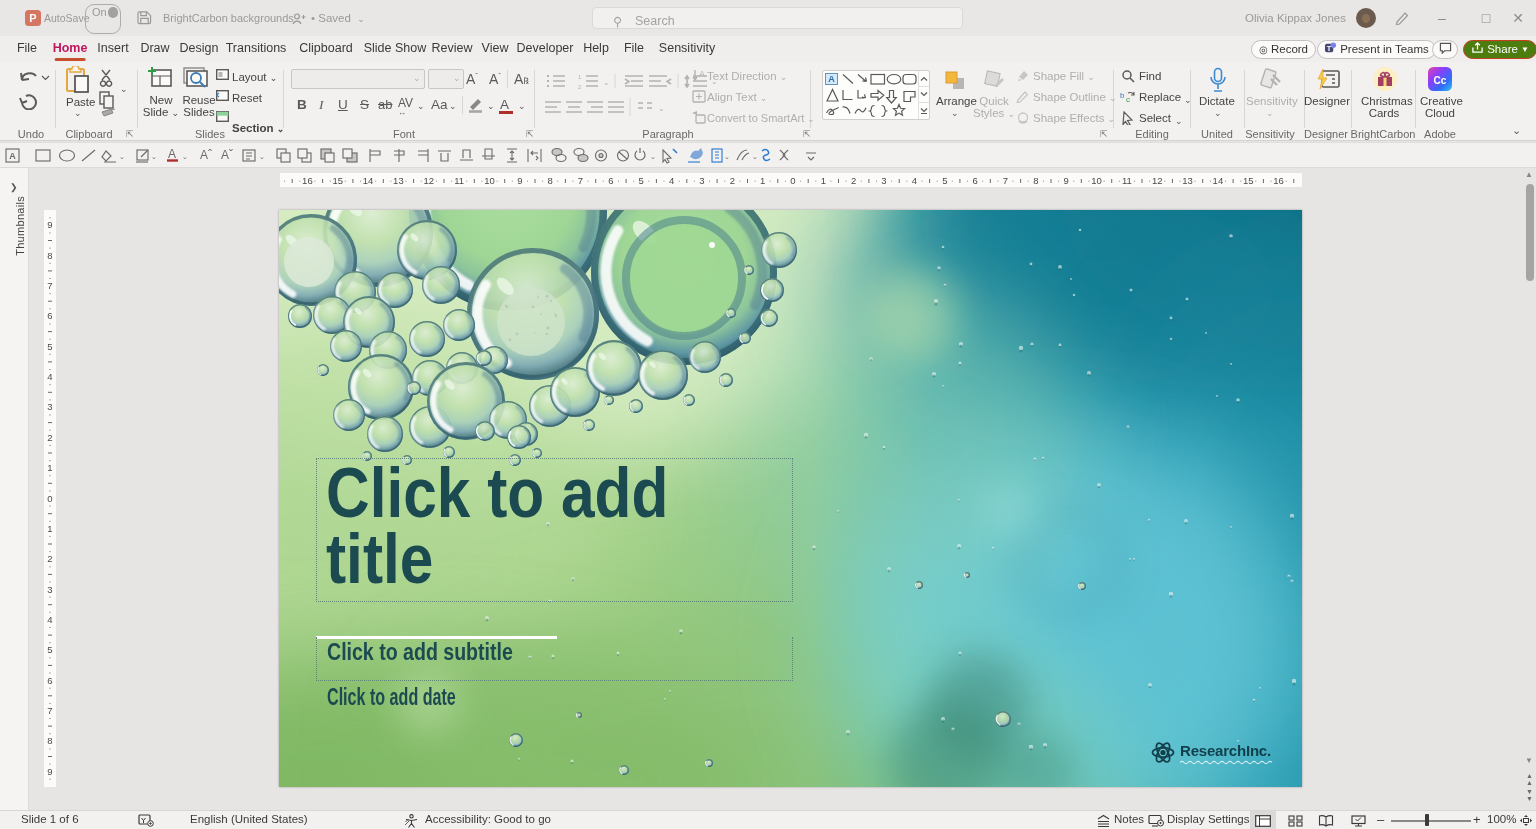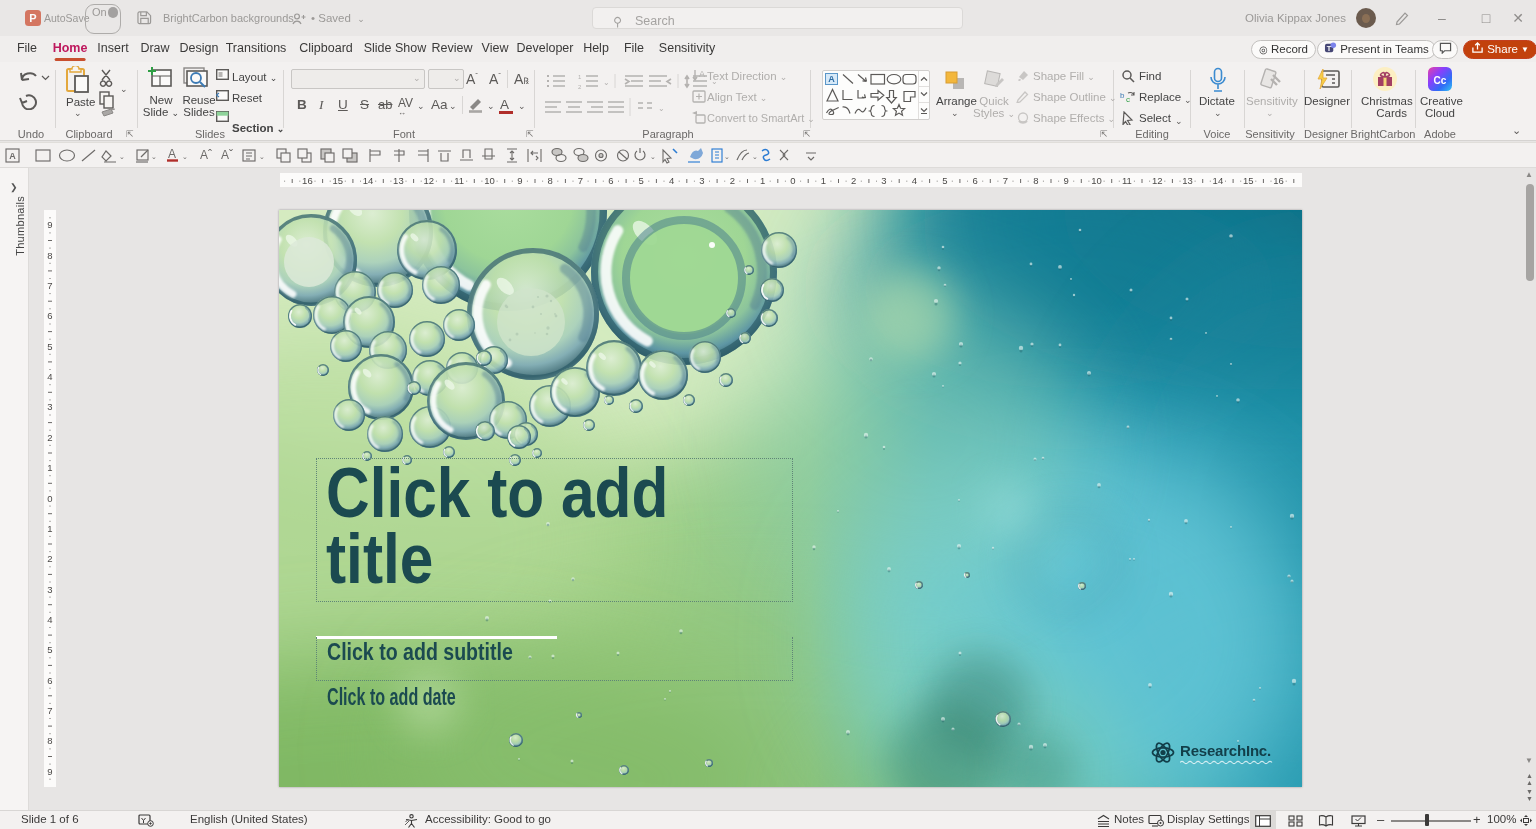--- a/index.html
+++ b/index.html
@@ -123,21 +123,21 @@
     <span class="tab" style="left:687px;transform:translateX(-50%);">Sensitivity</span>
     <span class="rtbtn" style="left:1251px;"><span style="font-size:10px;">◎</span> Record</span>
     <span class="rtbtn" style="left:1317px;padding:0 6px;"><svg width="13" height="12" viewBox="0 0 14 13" style="vertical-align:-1px;">
           <rect x="1" y="2" width="9" height="9" rx="2" fill="#464775"></rect>
           <rect x="7" y="0.5" width="6" height="6" rx="3" fill="#7b83eb"></rect>
           <text x="5.5" y="9.5" font-size="8" fill="#fff" text-anchor="middle" font-weight="bold">T</text>
         </svg> Present in Teams</span>
     <span class="rtbtn" style="left:1432px;width:26px;text-align:center;padding:0;"><svg width="13" height="12" viewBox="0 0 14 13" style="vertical-align:-1px;">
           <path d="M1.5 1.5 h11 v8 h-6.5 l-2.5 2.5 v-2.5 h-2 z" fill="none" stroke="#555" stroke-width="1.3"></path>
         </svg></span>
-    <span class="rtbtn" style="left:1463px;background:#c2410c;border-color:#c33f1d;color:#fff;"><svg width="13" height="12" viewBox="0 0 14 13" style="vertical-align:-1px;">
+    <span class="rtbtn" style="left:1463px;background:#4d7c0f;border-color:#c33f1d;color:#fff;"><svg width="13" height="12" viewBox="0 0 14 13" style="vertical-align:-1px;">
           <path d="M2 6 v5 h10 V6 M7 8 V1.5 M4.5 3.5 L7 1 l2.5 2.5" fill="none" stroke="#fff" stroke-width="1.4"></path>
         </svg> Share <span style="font-size:8px;position:relative;top:-1px;">▼</span></span>
   </div>
 
   <div id="ribbon">
 
     <div class="grpdiv" style="left:55px;"></div>
     <div class="grpdiv" style="left:137px;"></div>
     <div class="grpdiv" style="left:283px;"></div>
     <div class="grpdiv" style="left:534px;"></div>
@@ -149,21 +149,21 @@
     <div class="grpdiv" style="left:1351px;"></div>
     <div class="grpdiv" style="left:1415px;"></div>
 
     <div class="grplabel" style="left:31px;">Undo</div>
     <div class="grplabel" style="left:89px;">Clipboard</div>
     <div class="grplabel" style="left:210px;">Slides</div>
     <div class="grplabel" style="left:404px;">Font</div>
     <div class="grplabel" style="left:668px;">Paragraph</div>
     <div class="grplabel" style="left:956px;margin-top:20px;">Drawing</div>
     <div class="grplabel" style="left:1152px;">Editing</div>
-    <div class="grplabel" style="left:1217px;">Voice</div>
+    <div class="grplabel" style="left:1217px;">United</div>
     <div class="grplabel" style="left:1270px;">Sensitivity</div>
     <div class="grplabel" style="left:1326px;">Designer</div>
     <div class="grplabel" style="left:1383px;">BrightCarbon</div>
     <div class="grplabel" style="left:1440px;">Adobe</div>
     <div class="launch" style="left:126px;">⇱</div>
     <div class="launch" style="left:526px;">⇱</div>
     <div class="launch" style="left:803px;">⇱</div>
     <div class="launch" style="left:1100px;">⇱</div>
     <div class="abs" style="left:1512px;top:62px;color:#5c5a58;font-size:11px;display:inline;">⌄</div>
 
@@ -383,21 +383,21 @@
       <path d="M8 2 L3 12 h4 L5 22 l7 -11 h-4 z" fill="#f7ce46" stroke="#e3a83d" stroke-width="0.8"></path>
     </svg>
     <div class="abs rlab" style="left:1304px;top:33px;">Designer</div>
 
     <svg class="abs" style="left:1372px;top:4px;" width="26" height="26" viewBox="0 0 26 26">
       <circle cx="13" cy="13" r="12" fill="#fcefc3"></circle>
       <rect x="6" y="11" width="14" height="9" fill="#a33f63"></rect>
       <rect x="11.5" y="11" width="3" height="9" fill="#f6d879"></rect>
       <path d="M9 8 q4 -4 4 3 q0 -7 4 -3 q2 2 -4 3 q-6 -1 -4 -3" fill="none" stroke="#a33f63" stroke-width="1.6"></path>
     </svg>
-    <div class="abs rlab" style="left:1361px;top:33px;text-align:right;width:46px;">Christmas<br>Cards</div>
+    <div class="abs rlab" style="left:1361px;top:33px;text-align:center;width:46px;">Christmas<br>Cards</div>
 
     <svg class="abs" style="left:1427px;top:4px;" width="26" height="26" viewBox="0 0 26 26">
       <defs>
           <linearGradient id="ccg" x1="0" y1="0" x2="1" y2="1">
             <stop offset="0" stop-color="#e940a5"></stop>
             <stop offset="0.35" stop-color="#8a3ffc"></stop>
             <stop offset="0.7" stop-color="#2f6df6"></stop>
             <stop offset="1" stop-color="#35c3f3"></stop>
           </linearGradient>
         </defs>

